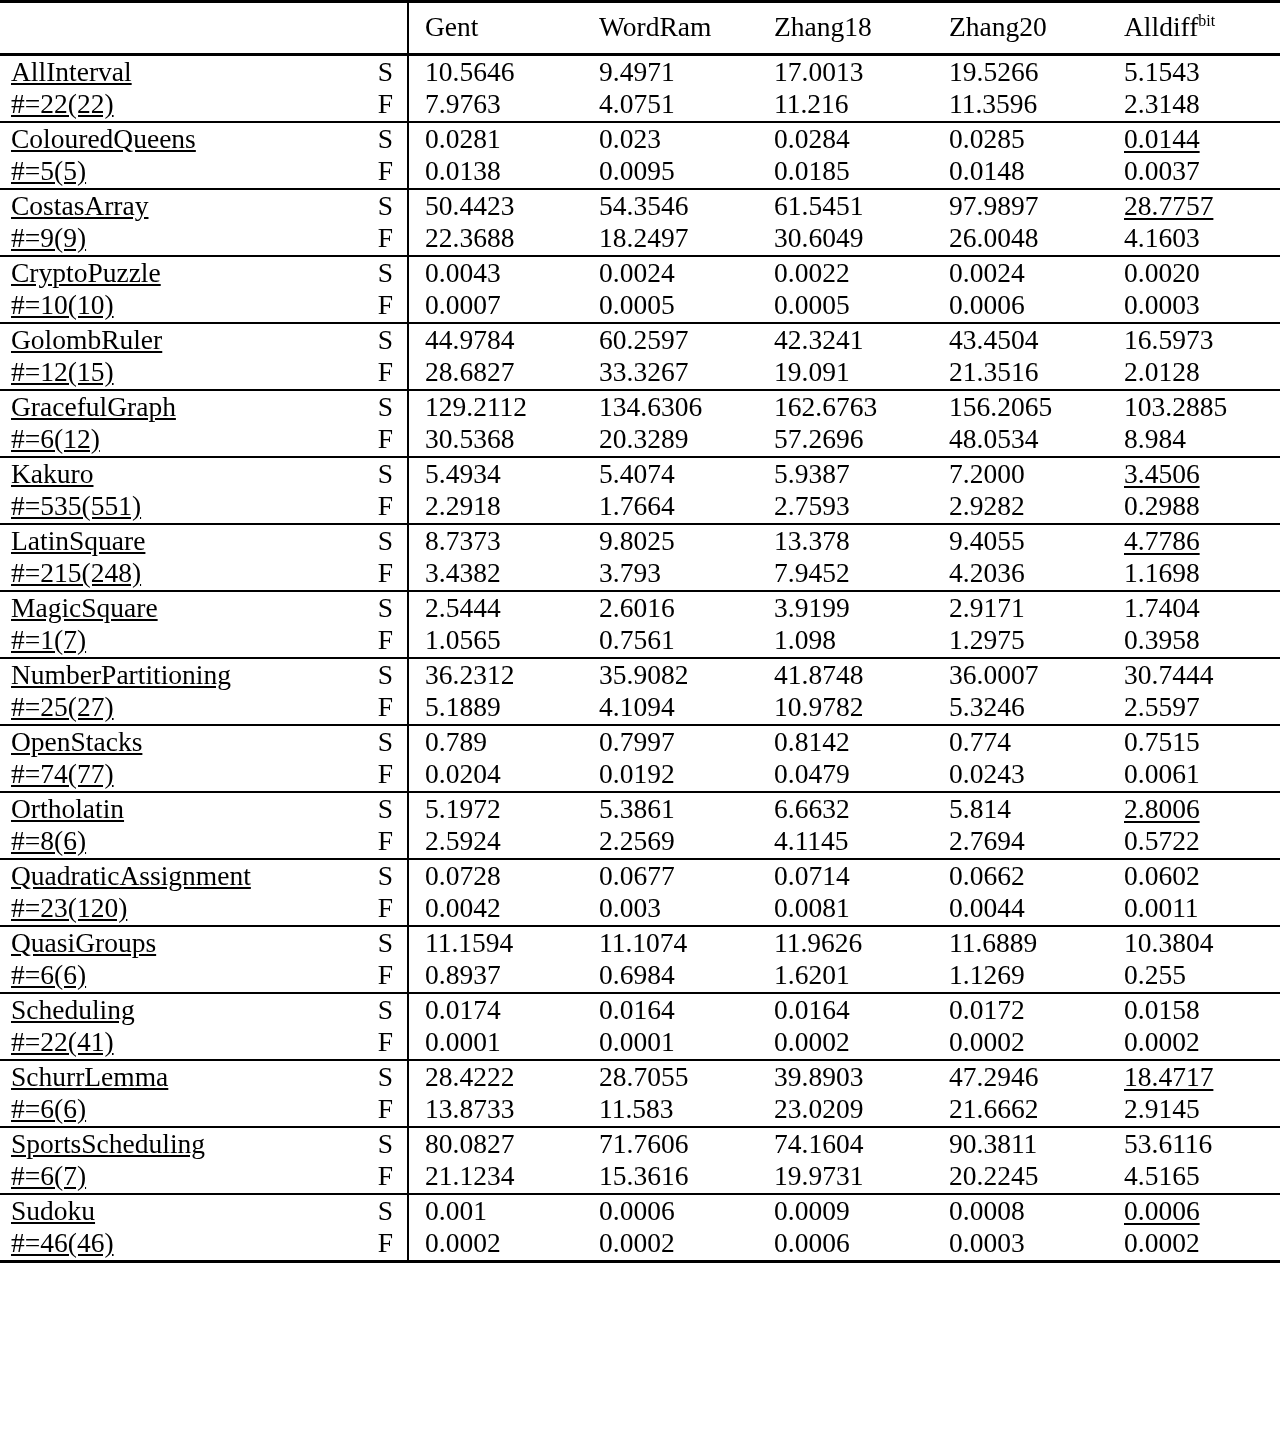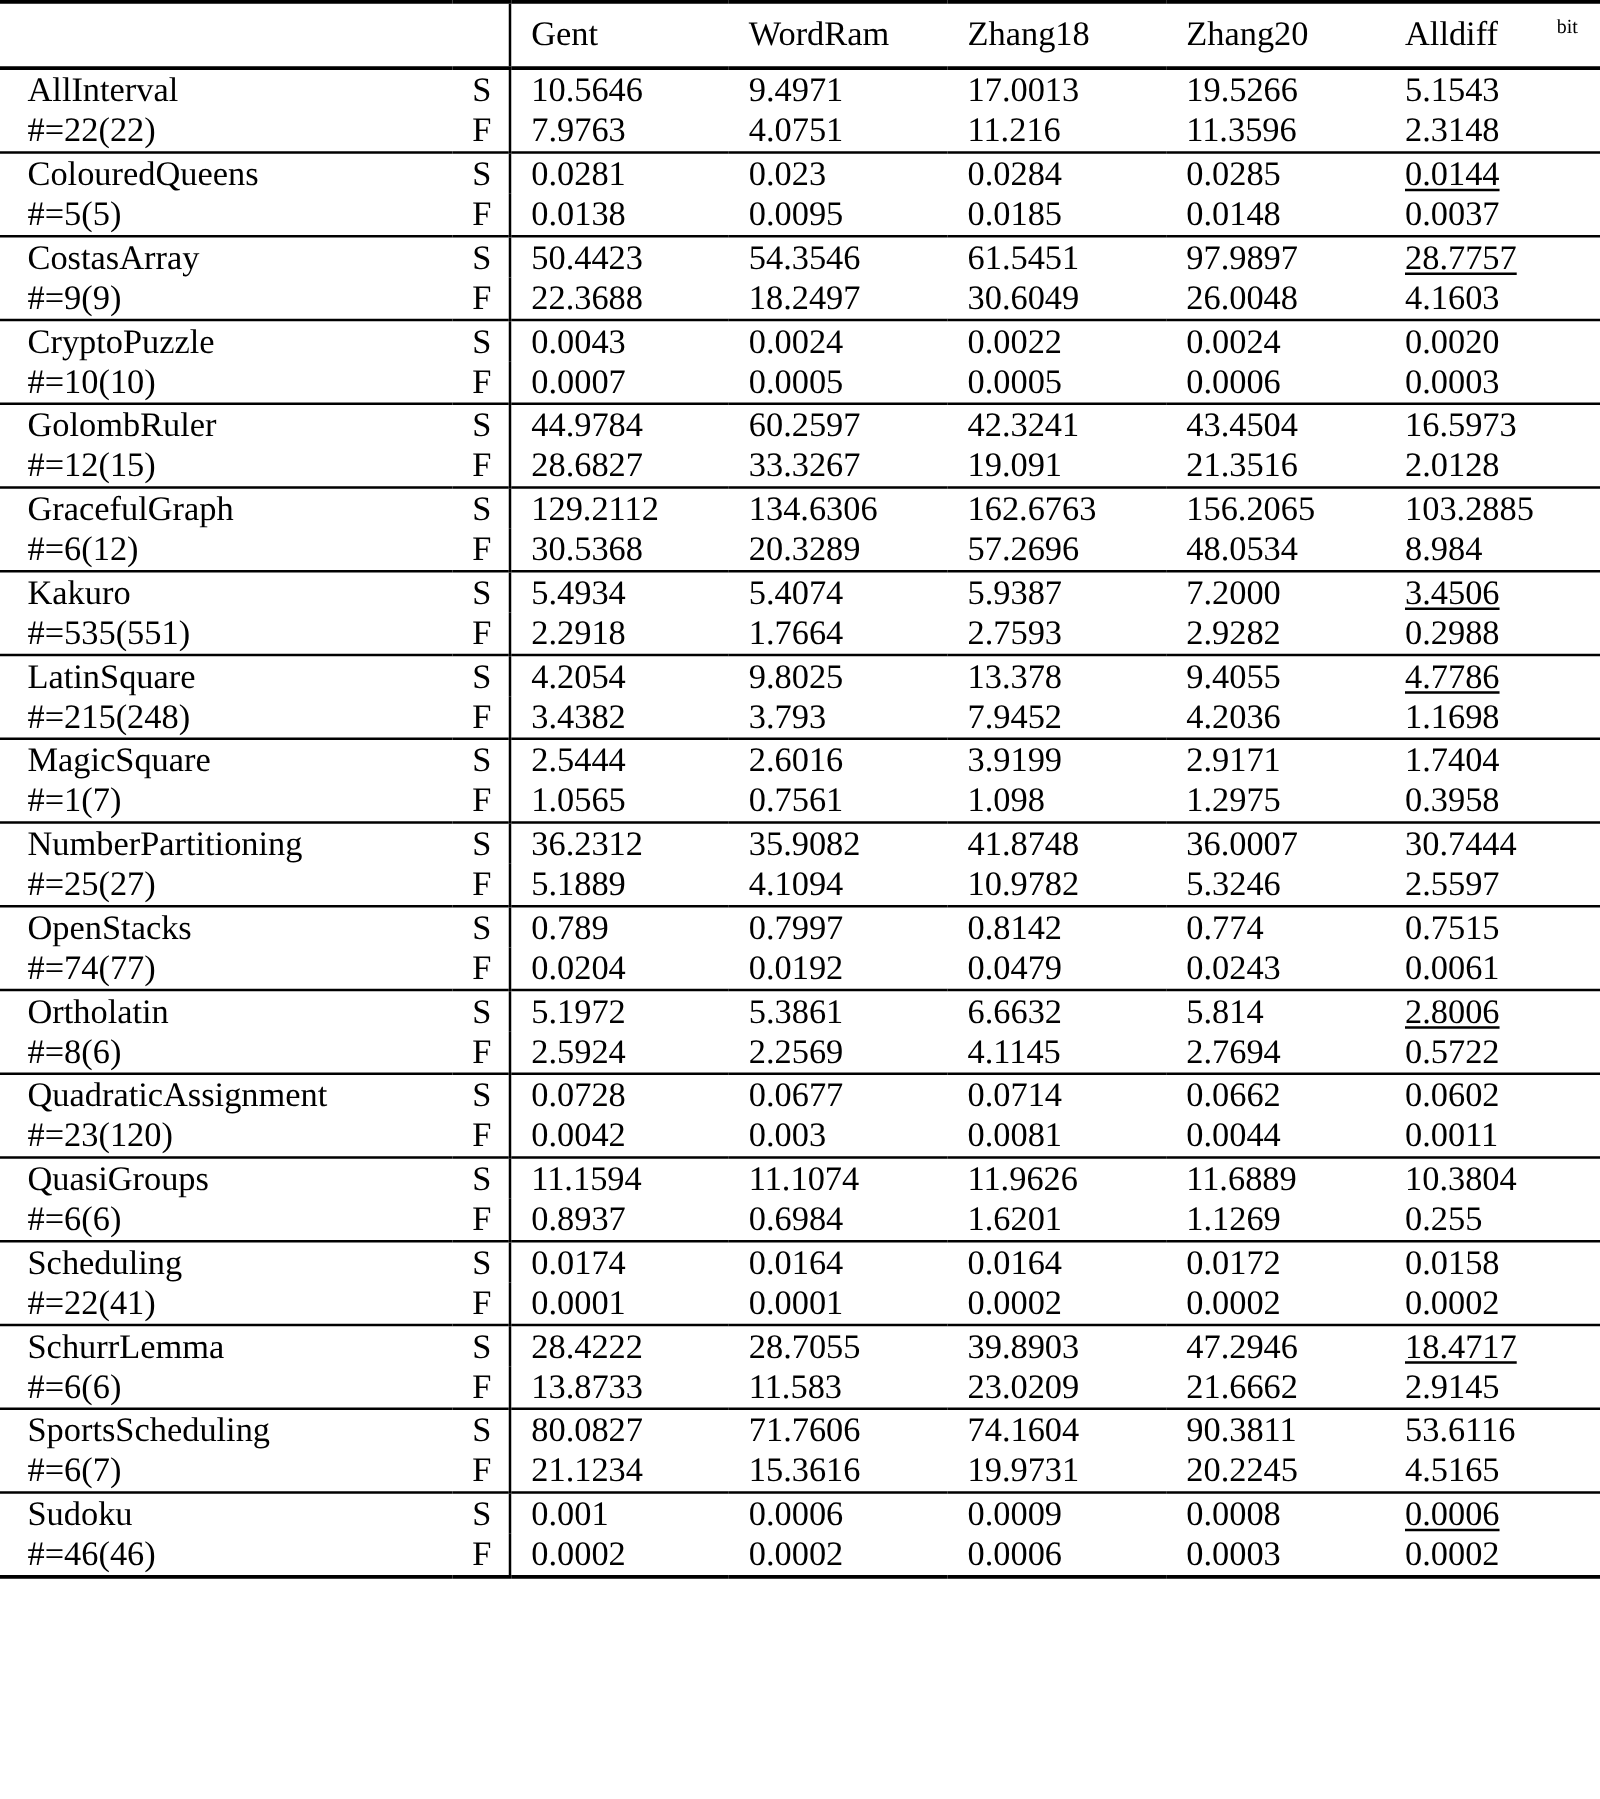--- a/index.html
+++ b/index.html
@@ -42,42 +42,42 @@
   
   td.vsep, th.vsep { border-left: 2.5px solid #000; }
 
   td, th {
     padding: 2px 0 3px 0;
     vertical-align: baseline;
     text-align: left;
     font-weight: normal;
   }
   td.name {
-    padding-left: 22px;
+    padding-left: 11px;
     white-space: nowrap;
+    text-decoration: underline;
   }
   td.sf, th.sf {
     text-align: right;
     padding-right: 14px;
   }
   td.num, th.num {
     padding-left: 16px;
     white-space: nowrap;
   }
   th.num { padding-bottom: 12px; padding-top: 10px; }
   th.hblank { }
 
   .b  { font-weight: normal; }
   .u  { text-decoration: underline; text-underline-offset: 3px; margin-top: 28px; }
 
   sup.bit {
     font-size: 0.58em;
     vertical-align: super;
     line-height: 0;
-    margin-left: 47px;
   }
 </style>
 </head>
 <body>
 
 <div id="table-root">
   <table class="bench">
     <colgroup>
       <col class="c-name">
       <col class="c-sf">
@@ -221,21 +221,21 @@
           <td class="sf">F</td>
           <td class="num vsep"><span>2.2918</span></td>
           <td class="num"><span>1.7664</span></td>
           <td class="num"><span>2.7593</span></td>
           <td class="num"><span>2.9282</span></td>
           <td class="num"><span class="b">0.2988</span></td>
         </tr>
         <tr class="grouprule">
           <td class="name">LatinSquare</td>
           <td class="sf">S</td>
-          <td class="num vsep"><span>4.2054</span></td>
+          <td class="num vsep"><span>8.7373</span></td>
           <td class="num"><span>9.8025</span></td>
           <td class="num"><span>13.378</span></td>
           <td class="num"><span>9.4055</span></td>
           <td class="num"><span class="u">4.7786</span></td>
         </tr>
         <tr>
           <td class="name">#=215(248)</td>
           <td class="sf">F</td>
           <td class="num vsep"><span>3.4382</span></td>
           <td class="num"><span>3.793</span></td>

